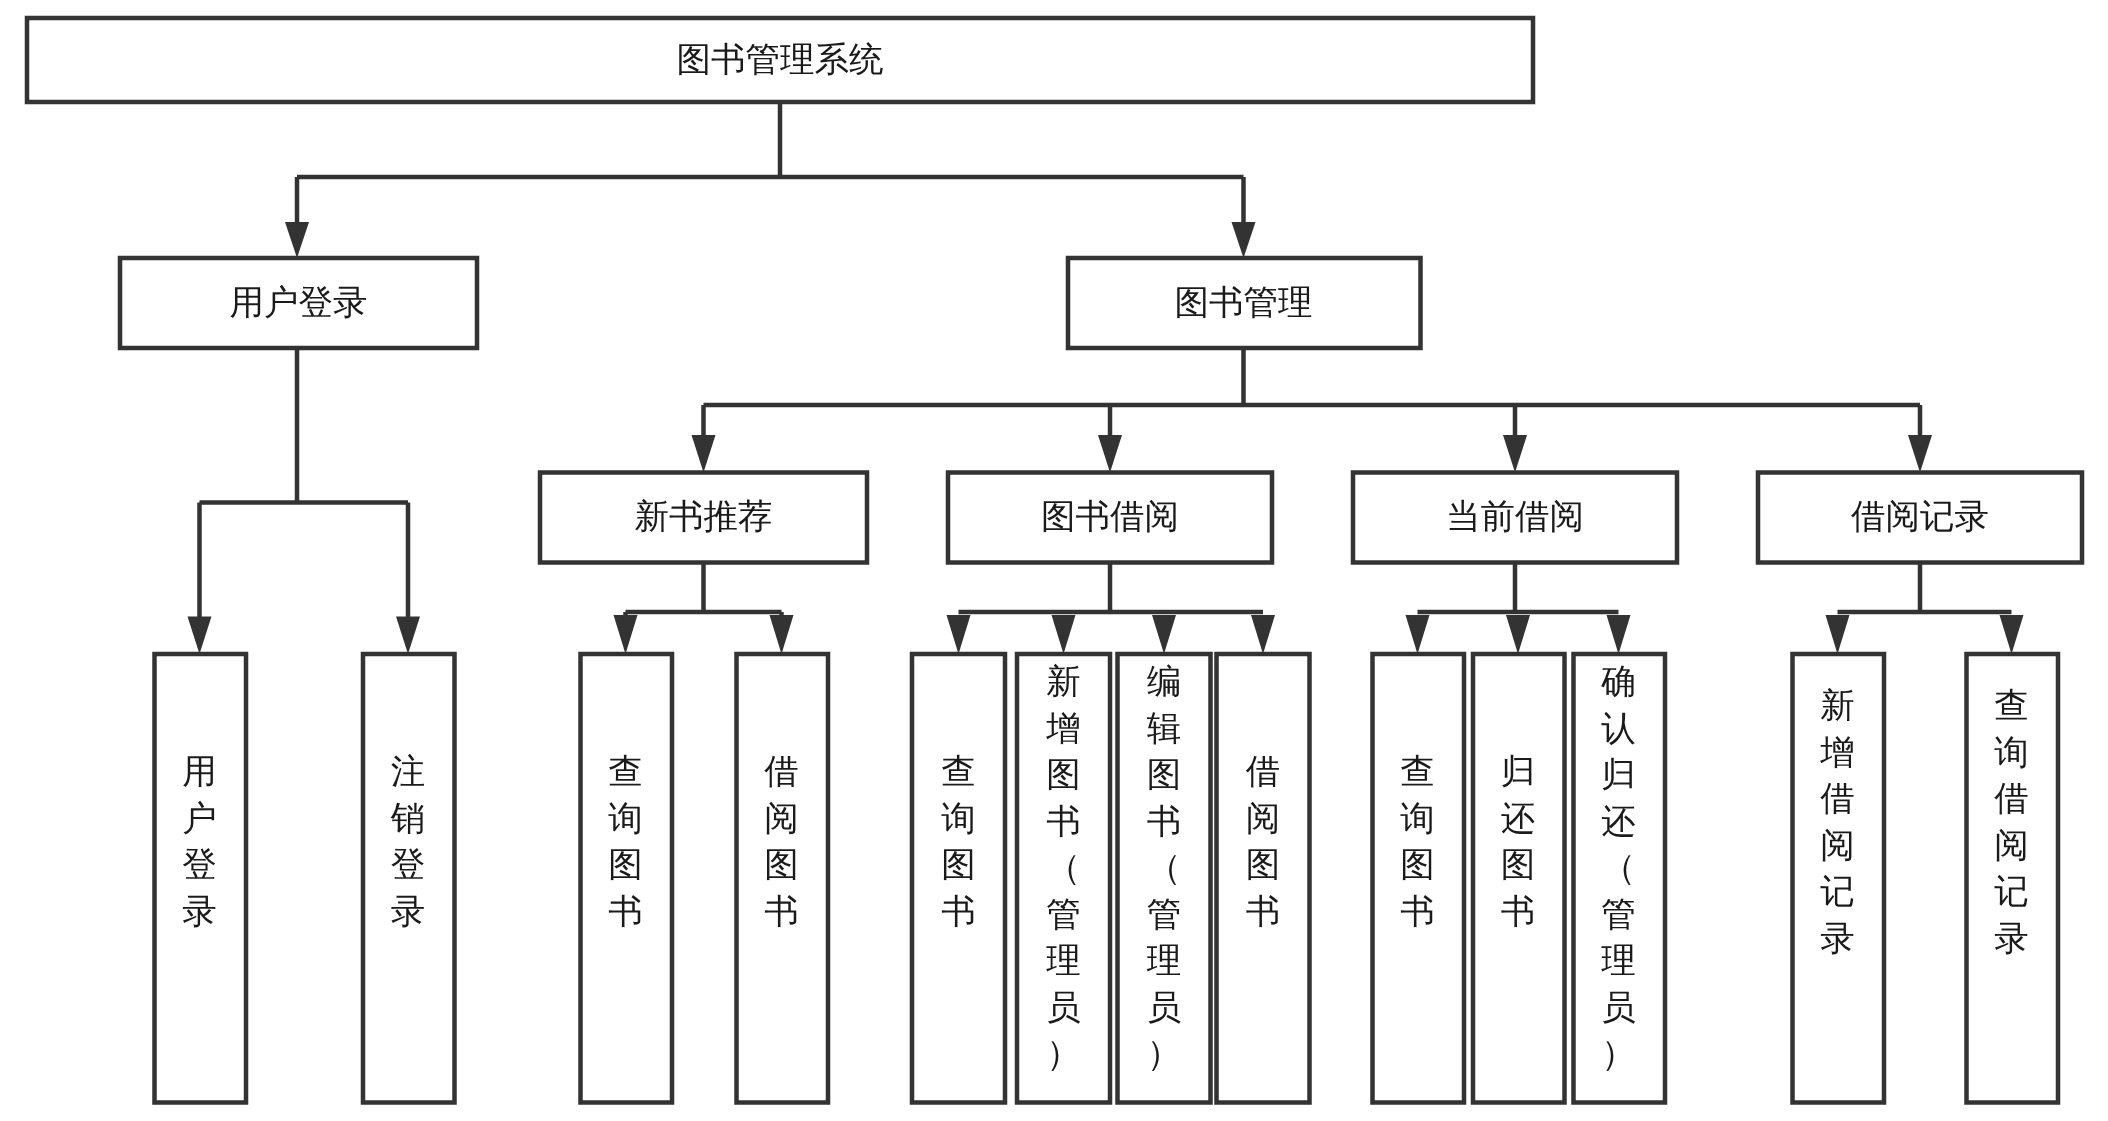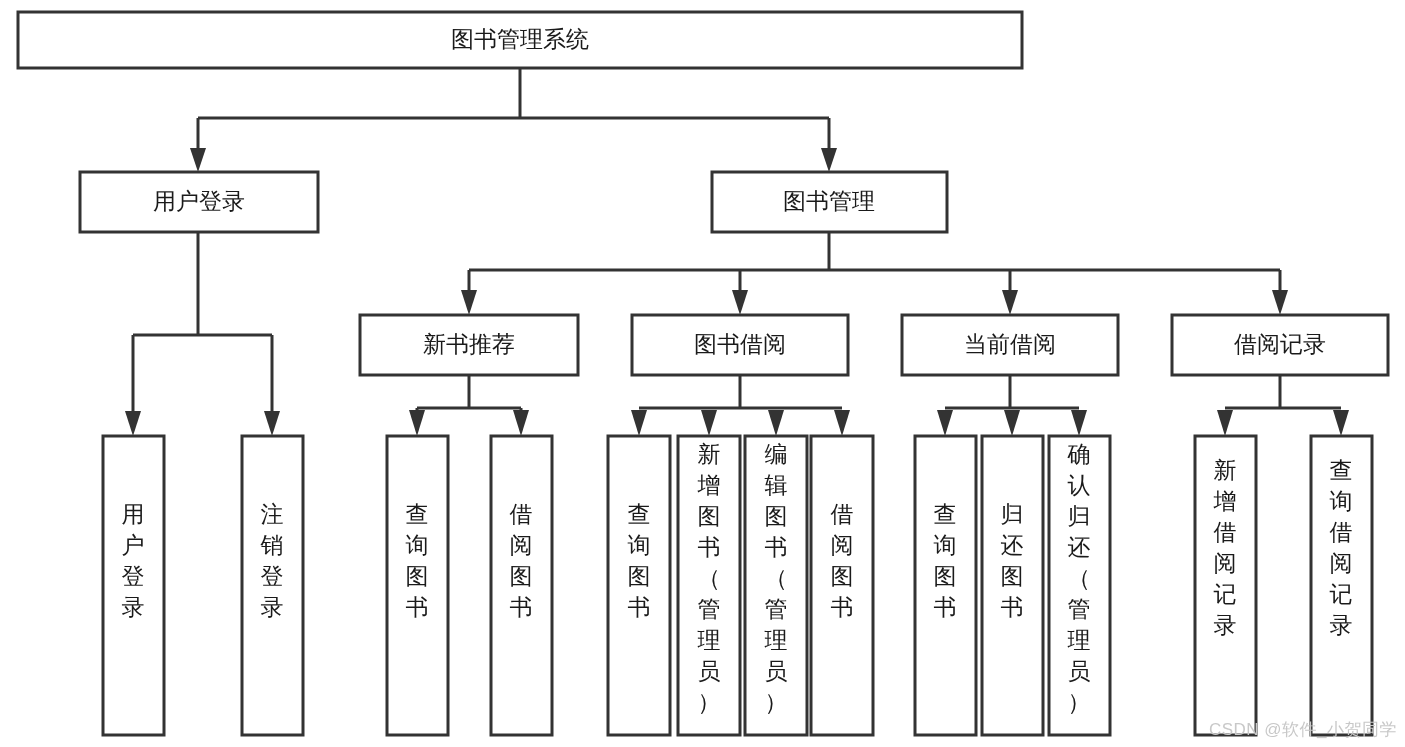--- a/index.html
+++ b/index.html
@@ -207,14 +207,13 @@
       <rect class="node-rect" x="1195" y="436" width="61" height="299"></rect>
       <text class="node-label-v" x="1225" y="478"><tspan x="1225" y="478">新</tspan><tspan x="1225" y="509">增</tspan><tspan x="1225" y="540">借</tspan><tspan x="1225" y="571">阅</tspan><tspan x="1225" y="602">记</tspan><tspan x="1225" y="633">录</tspan></text>
     </g>
     <g>
       <rect class="node-rect" x="1311" y="436" width="61" height="299"></rect>
       <text class="node-label-v" x="1341" y="478"><tspan x="1341" y="478">查</tspan><tspan x="1341" y="509">询</tspan><tspan x="1341" y="540">借</tspan><tspan x="1341" y="571">阅</tspan><tspan x="1341" y="602">记</tspan><tspan x="1341" y="633">录</tspan></text>
     </g>
 
   </svg>
 
-  <div class="watermark">CSDN @软件_小贺同学</div>
 </div>
 
 </body></html>

